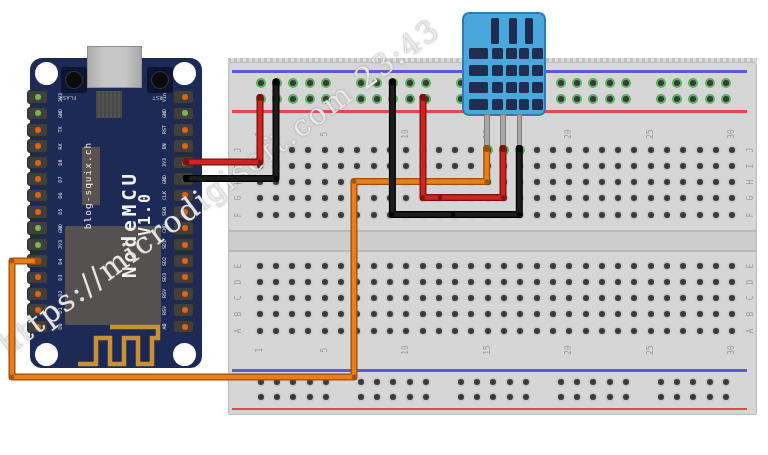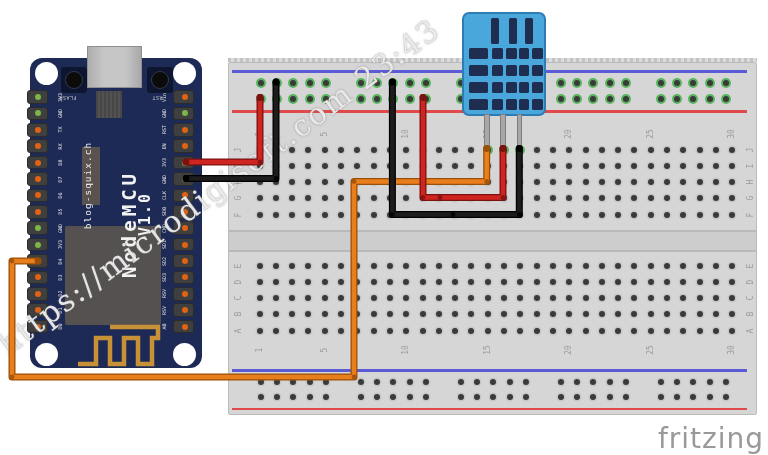--- a/index.html
+++ b/index.html
@@ -690,14 +690,13 @@
       <circle cx="440" cy="197.5" r="2.4" fill="#7c1210" opacity="0.85"></circle>
       <path d="M392.4,82 L392.4,214.5 L519.3,214.5 L519.3,148.5" fill="none" stroke="#000000" stroke-width="7" stroke-linejoin="round" stroke-linecap="round"></path>
       <path d="M392.4,82 L392.4,214.5 L519.3,214.5 L519.3,148.5" fill="none" stroke="#1d1d1d" stroke-width="4.4" stroke-linejoin="round" stroke-linecap="round"></path>
       <circle cx="392.4" cy="82" r="3.4" fill="#000000"></circle>
       <circle cx="519.3" cy="148.5" r="3.4" fill="#000000"></circle>
       <circle cx="392.4" cy="214.5" r="2.4" fill="#000000" opacity="0.85"></circle>
       <circle cx="519.3" cy="214.5" r="2.4" fill="#000000" opacity="0.85"></circle>
       <circle cx="453" cy="214.5" r="2.4" fill="#000000" opacity="0.85"></circle>
     </svg>
 
-  <div class="abs" id="fritzing-logo">fritzing</div>
 </div>
 
 </body></html>

